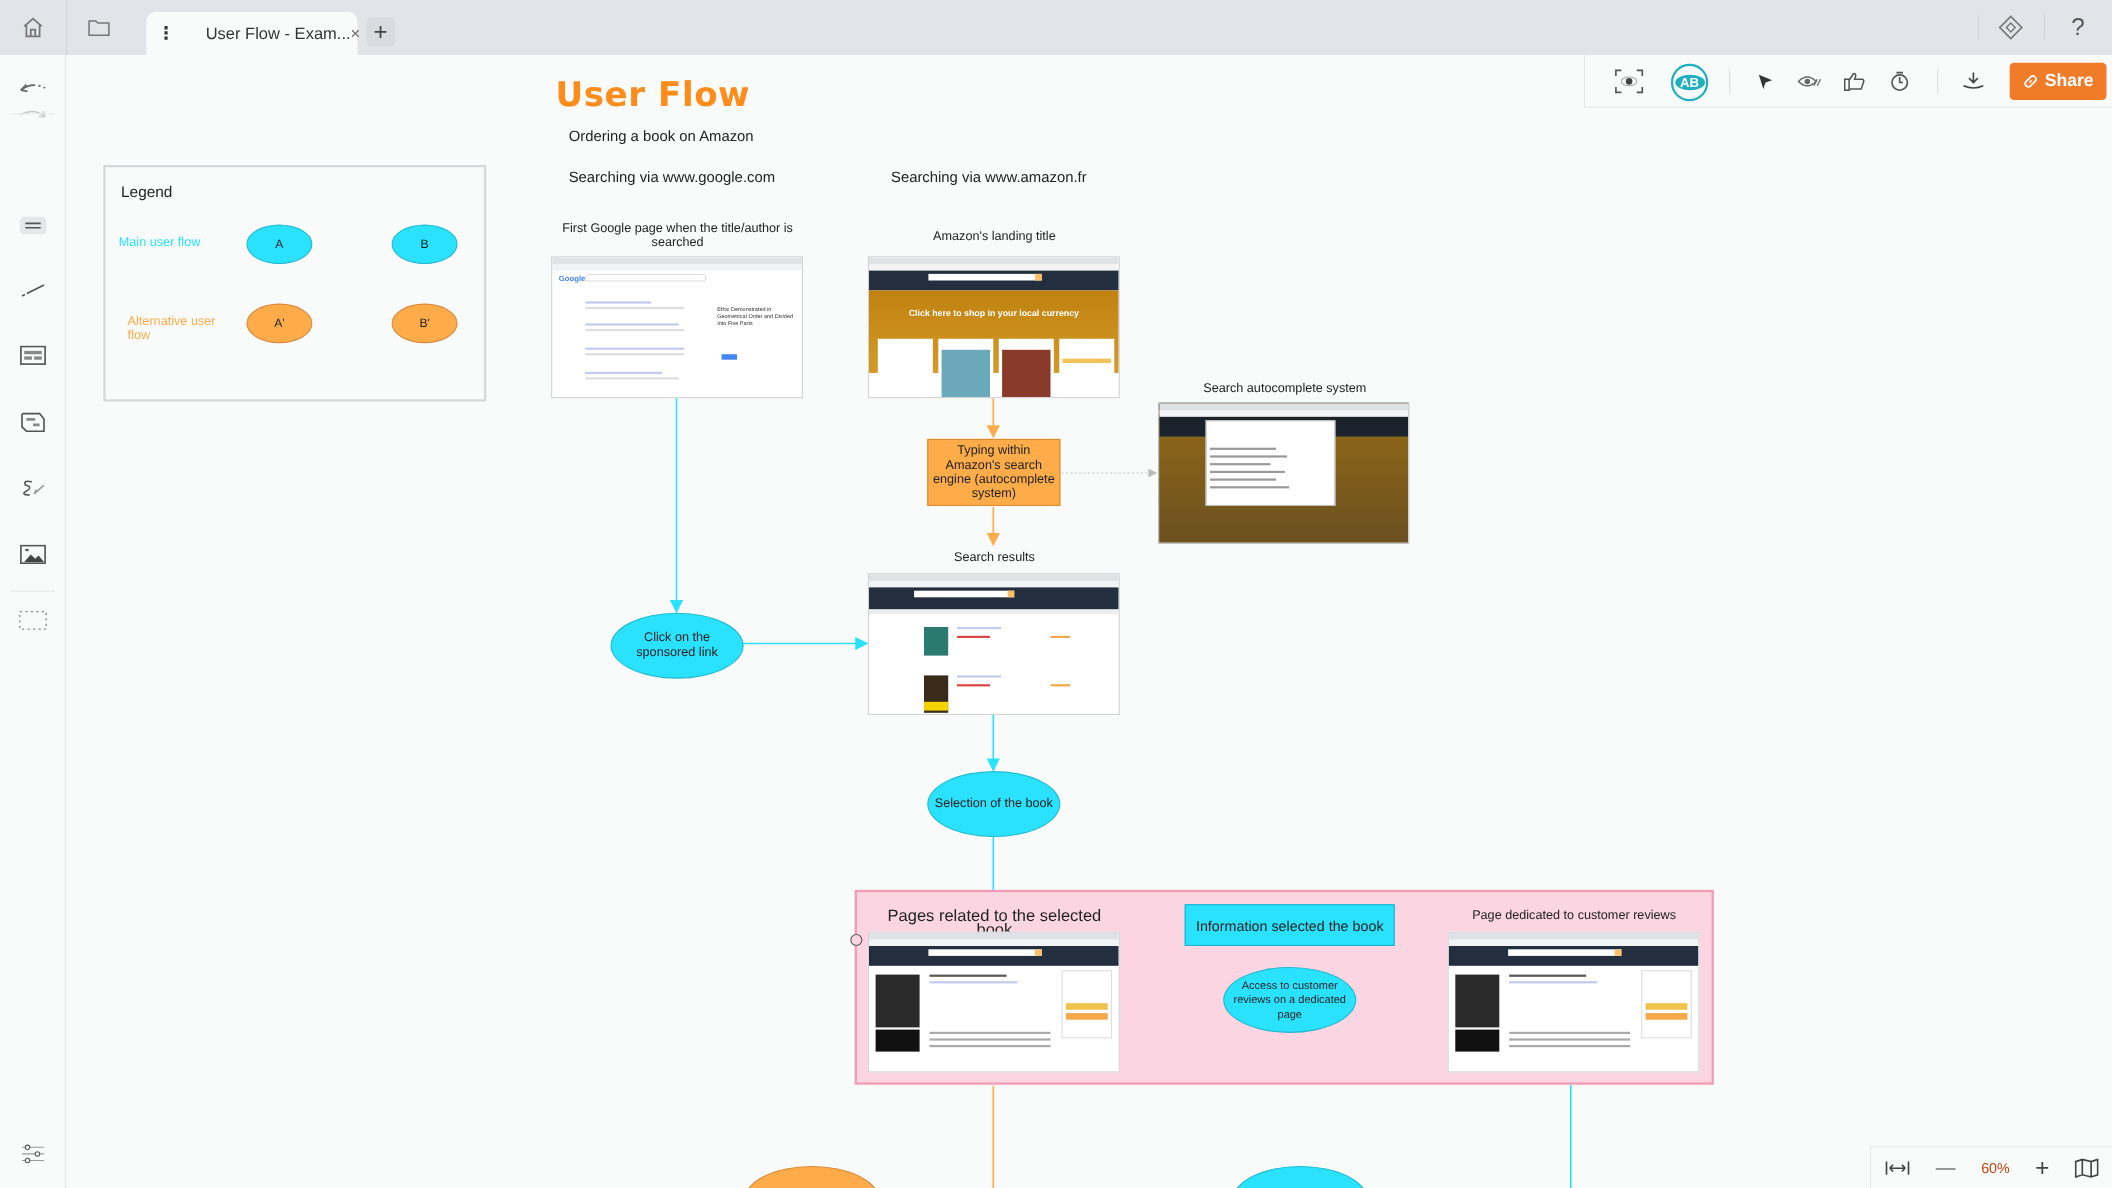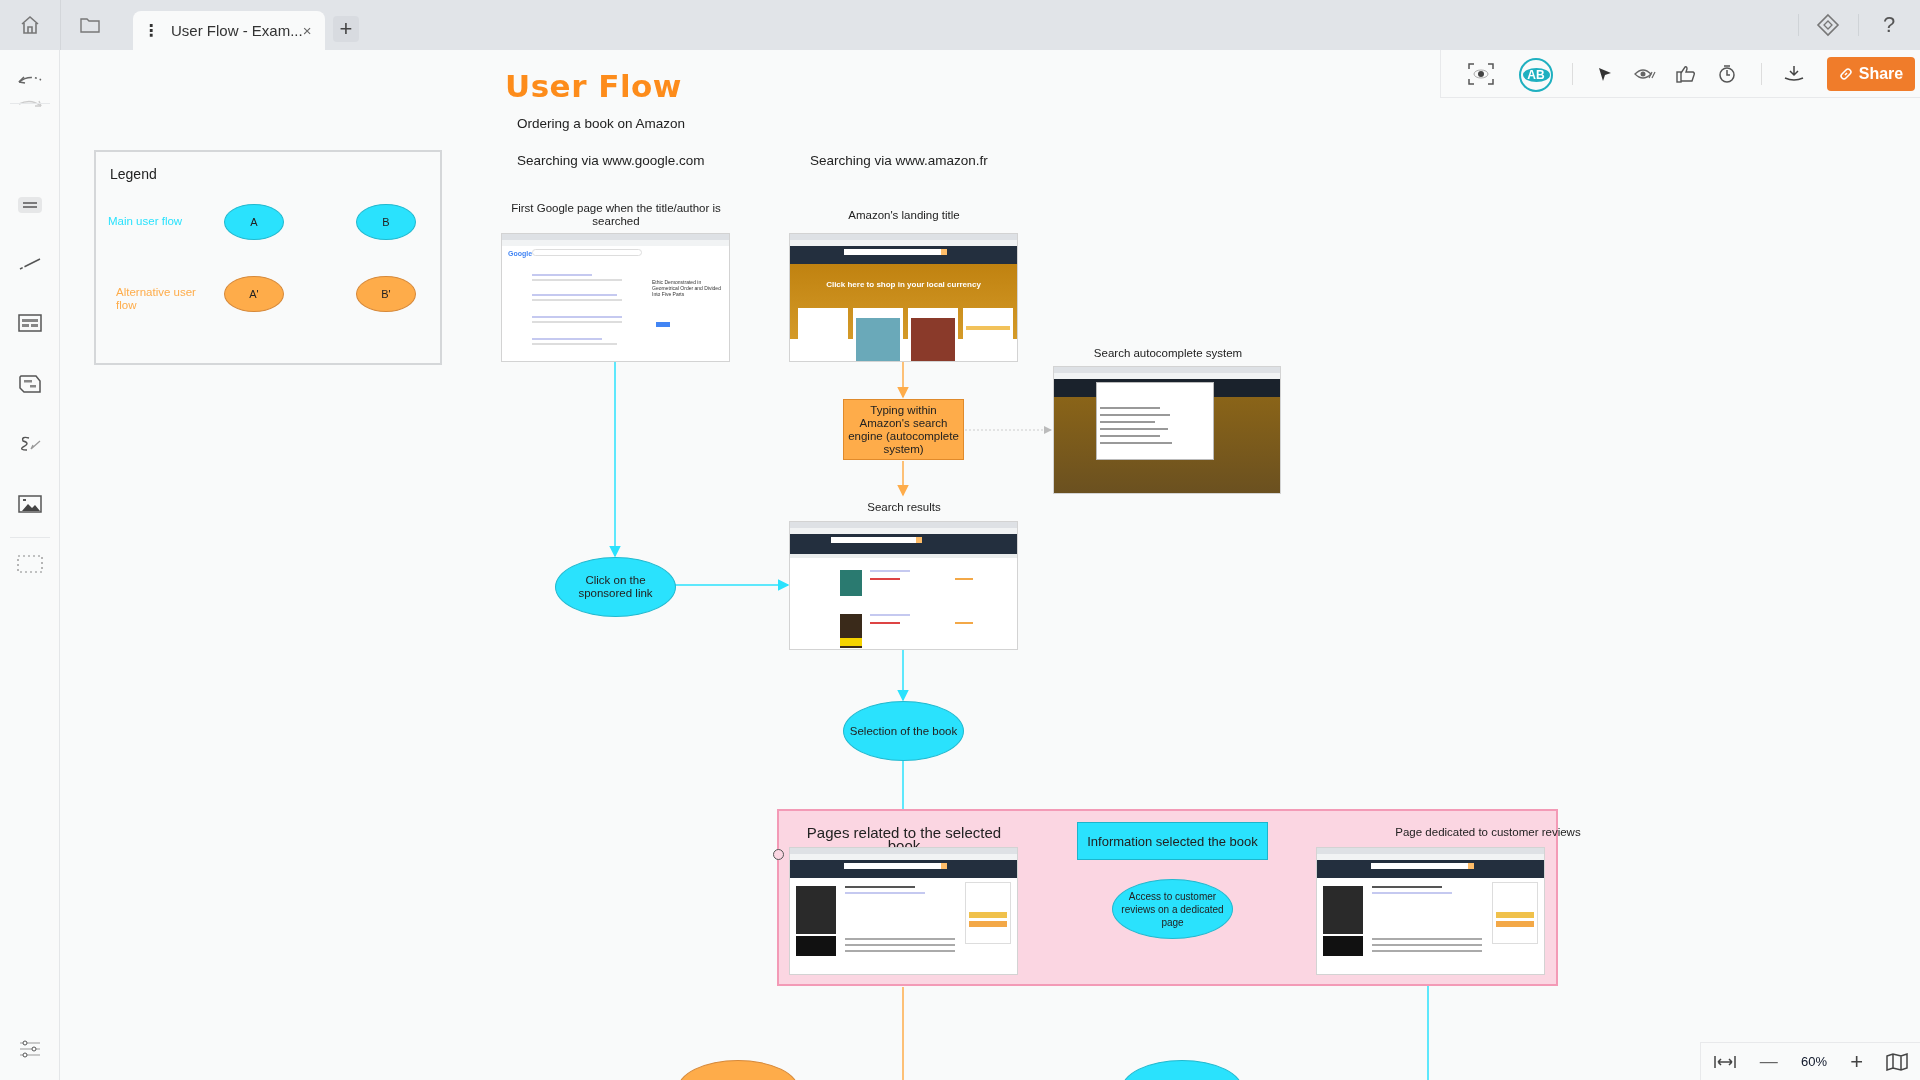--- a/index.html
+++ b/index.html
@@ -2,21 +2,21 @@
 <html><head>
 <meta charset="utf-8">
 <style>
   * { box-sizing: border-box; margin: 0; padding: 0; }
   html, body { width: 1920px; height: 1080px; overflow: hidden; background: #f9fafa; font-family: "Liberation Sans", "DejaVu Sans", sans-serif; color: #222; }
   .topbar { position: absolute; left: 0; top: 0; width: 1920px; height: 50px; background: #e1e4e8; }
   .tb-icon { position: absolute; top: 12px; width: 28px; height: 26px; display: flex; align-items: center; justify-content: center; color: #666; cursor: pointer; }
   .tb-sep { position: absolute; top: 14px; width: 1px; height: 22px; background: #cfd3d7; }
   .tab { position: absolute; left: 133px; top: 11px; width: 192px; height: 39px; background: #f9fafa; border-radius: 8px 8px 0 0; display: flex; align-items: center; font-size: 15px; color: #333; }
   .tab .dots { width: 20px; margin-left: 10px; text-align: center; font-weight: bold; font-size: 16px; line-height: 1; }
-  .tab .tab-title { margin-left: 12px; flex: 1; white-space: nowrap; }
+  .tab .tab-title { margin-left: 28px; flex: 1; white-space: nowrap; }
   .tab .tab-close { margin-right: 14px; color: #666; font-size: 15px; cursor: pointer; }
   .new-tab { position: absolute; left: 333px; top: 16px; width: 26px; height: 26px; background: #d8dbe0; border-radius: 4px; display: flex; align-items: center; justify-content: center; font-size: 22px; color: #444; cursor: pointer; }
 
   .sidebar { position: absolute; left: 0; top: 50px; width: 60px; height: 1030px; background: #f9fafa; border-right: 1px solid #e4e6e8; }
   .sb-btn { position: absolute; left: 14px; width: 32px; height: 28px; display: flex; align-items: center; justify-content: center; cursor: pointer; }
   .sb-sep { position: absolute; left: 10px; width: 40px; height: 1px; background: #e6e8ea; }
 
   .toolbar { position: absolute; right: 0; top: 50px; width: 480px; height: 48px; background: #f9fafa; border-bottom: 1px solid #e8e9eb; border-left: 1px solid #e8e9eb; }
   .tool { position: absolute; top: 10px; width: 28px; height: 28px; display: flex; align-items: center; justify-content: center; cursor: pointer; color: #444; }
   .avatar { position: absolute; top: 8px; left: 78px; width: 34px; height: 34px; border-radius: 50%; border: 2px solid #1fb0c0; display: flex; align-items: center; justify-content: center; }
@@ -300,21 +300,21 @@
     <div class="blurline" style="left:55px; top:38px; width:70px; background:#555"></div>
     <div class="blurline" style="left:55px; top:44px; width:80px"></div>
     <div class="blurline" style="left:55px; top:90px; width:110px; background:#aaa"></div>
     <div class="blurline" style="left:55px; top:96px; width:110px; background:#aaa"></div>
     <div class="blurline" style="left:55px; top:102px; width:110px; background:#aaa"></div>
     <div class="abs" style="left:175px; top:34px; width:46px; height:62px; border:1px solid #ddd"></div>
     <div class="abs" style="left:179px; top:64px; width:38px; height:6px; background:#f0c14b"></div>
     <div class="abs" style="left:179px; top:73px; width:38px; height:6px; background:#f3a847"></div>
   </div>
   <div class="ell blue" style="left:1051px; top:829px; width:121px; height:60px; font-size:10px; line-height:13px; padding:0 6px">Access to customer reviews on a dedicated page</div>
-  <div class="abs cap" style="left:1312px; top:776px; width:230px; font-size:11.5px">Page dedicated to customer reviews</div>
+  <div class="abs cap" style="left:1255px; top:776px; width:230px; font-size:11.5px">Page dedicated to customer reviews</div>
   <div class="shot" style="left:1255px; top:797px; width:229px; height:128px">
     <div class="chrome"></div>
       <div class="chrome2"></div>
     <div class="amz-head"></div>
       <div class="amz-search"></div>
     <div class="abs" style="left:6px; top:38px; width:40px; height:48px; background:#2a2a2a"></div>
     <div class="abs" style="left:6px; top:88px; width:40px; height:20px; background:#111"></div>
     <div class="blurline" style="left:55px; top:38px; width:70px; background:#555"></div>
     <div class="blurline" style="left:55px; top:44px; width:80px"></div>
     <div class="blurline" style="left:55px; top:90px; width:110px; background:#aaa"></div>
@@ -380,20 +380,20 @@
   </div>
 </div>
 
 <div class="zoombar">
   <div class="zb">
     <svg width="24" height="14" viewBox="0 0 24 14">
         <path d="M2 1 V13 M22 1 V13 M5 7 H19 M5 7 L8 4 M5 7 L8 10 M19 7 L16 4 M19 7 L16 10" stroke="#444" stroke-width="1.5" fill="none"></path>
       </svg>
   </div>
   <div class="zb" style="font-size:18px; color:#666">—</div>
-  <div class="zb" style="color:#0f172a">60%</div>
+  <div class="zb" style="color:#c2410c">60%</div>
   <div class="zb" style="font-size:22px; color:#444">+</div>
   <div class="zb">
     <svg width="22" height="18" viewBox="0 0 22 18">
         <path d="M1 3 L7 1 L15 3 L21 1 V15 L15 17 L7 15 L1 17 Z M7 1 V15 M15 3 V17" fill="none" stroke="#444" stroke-width="1.5"></path>
       </svg>
   </div>
 </div>
 
 </body></html>

